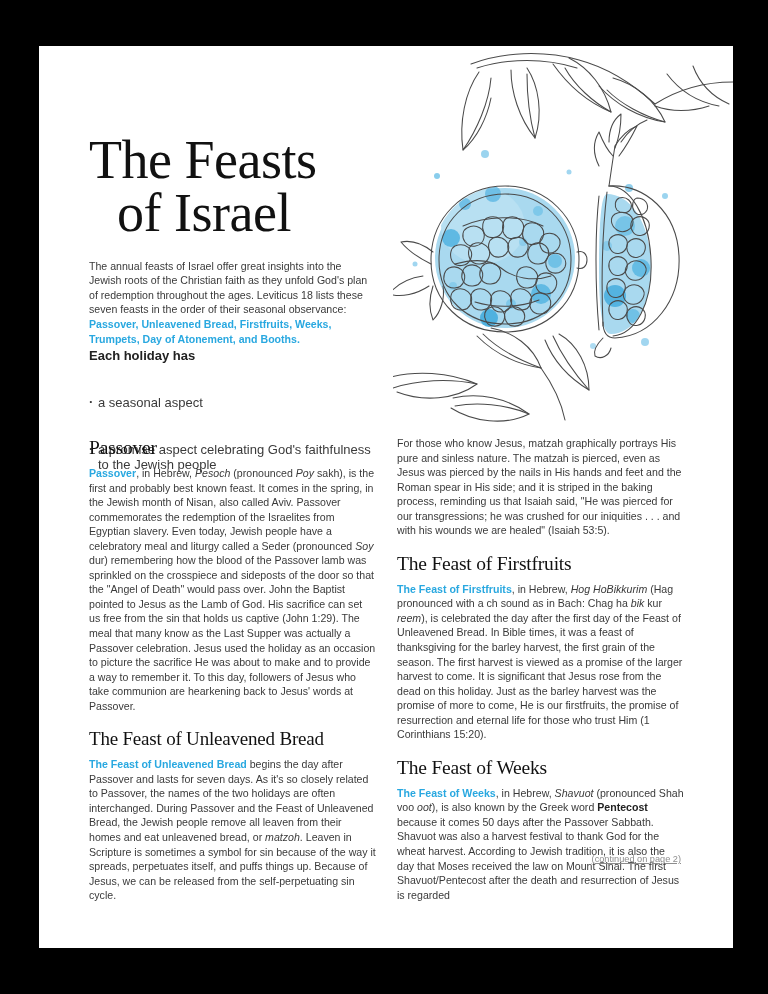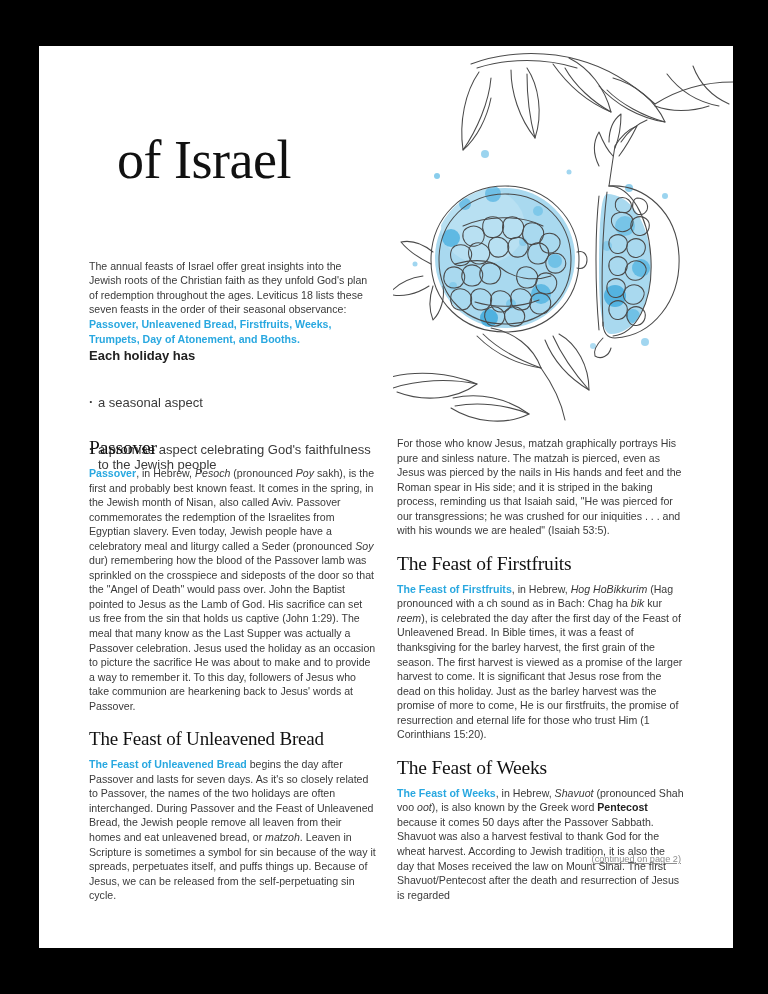--- a/index.html
+++ b/index.html
@@ -268,20 +268,21 @@
         <path d="M-6 332 C22 324 56 326 84 338 C62 354 30 356 4 346"></path>
         <path d="M84 338 C56 332 24 334 0 342"></path>
         <path d="M60 352 C86 346 114 352 136 368 C112 380 80 376 58 362"></path>
         <path d="M136 368 C112 358 84 356 62 360"></path>
         <path d="M148 322 C158 336 168 354 172 374"></path>
       </g>
     </svg>
   </div>
 
   <h1 id="title">
+    <span>The Feasts</span>
     <span class="l2">of Israel</span>
   </h1>
 
   <p id="intro"><span>The annual feasts of Israel offer great insights into the Jewish roots of the Christian faith as they unfold God's plan of redemption throughout the ages. Leviticus 18 lists these seven feasts in the order of their seasonal observance: </span><span class="hl">Passover, Unleavened Bread, Firstfruits, Weeks, Trumpets, Day of Atonement, and Booths.</span></p>
 
   <div id="eachholiday">
     <span class="lead">Each holiday has</span>
     <ul>
       <li>a seasonal aspect</li>
       <li>a promise aspect celebrating God's faithfulness to the Jewish people</li>

